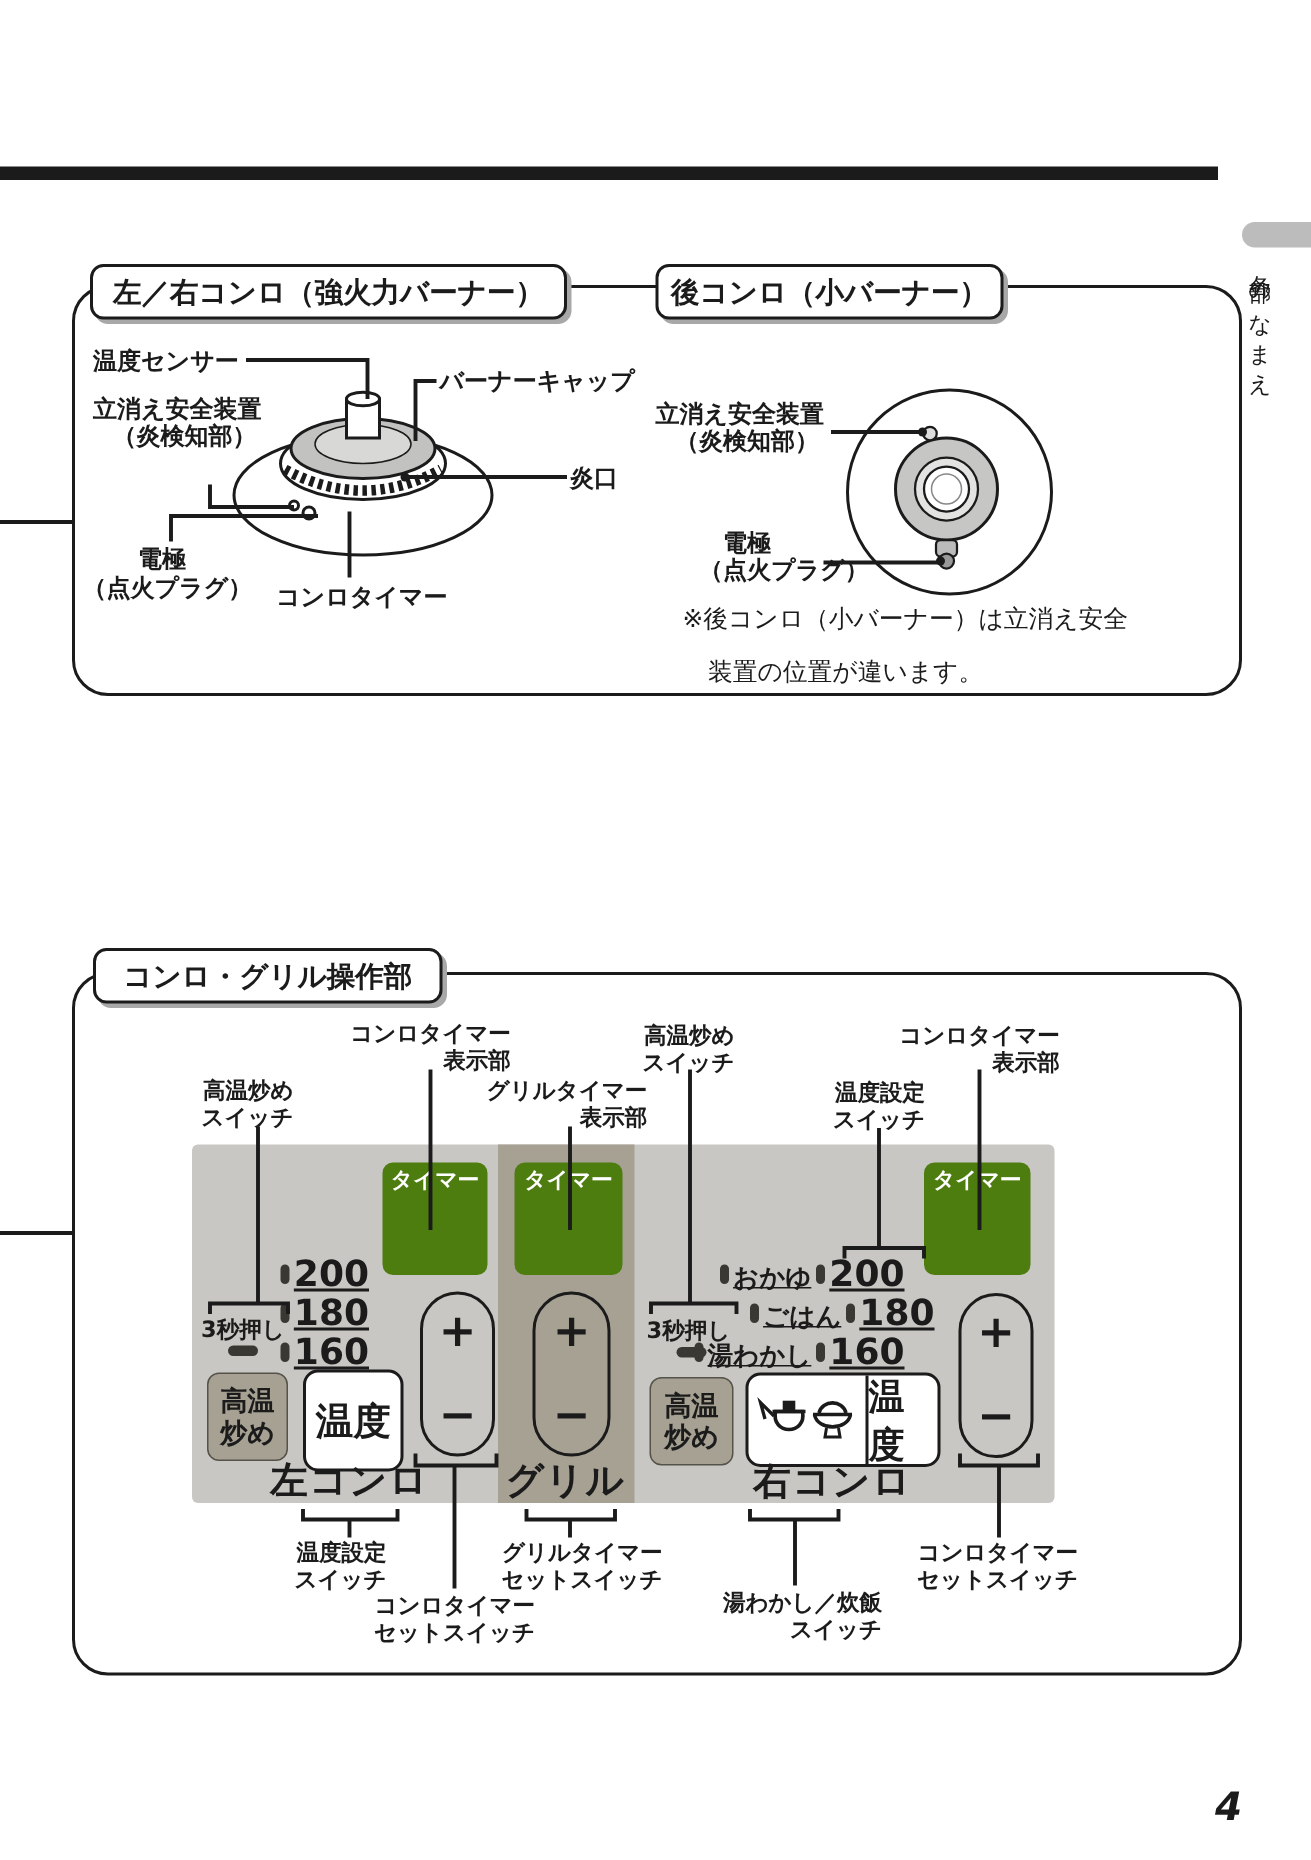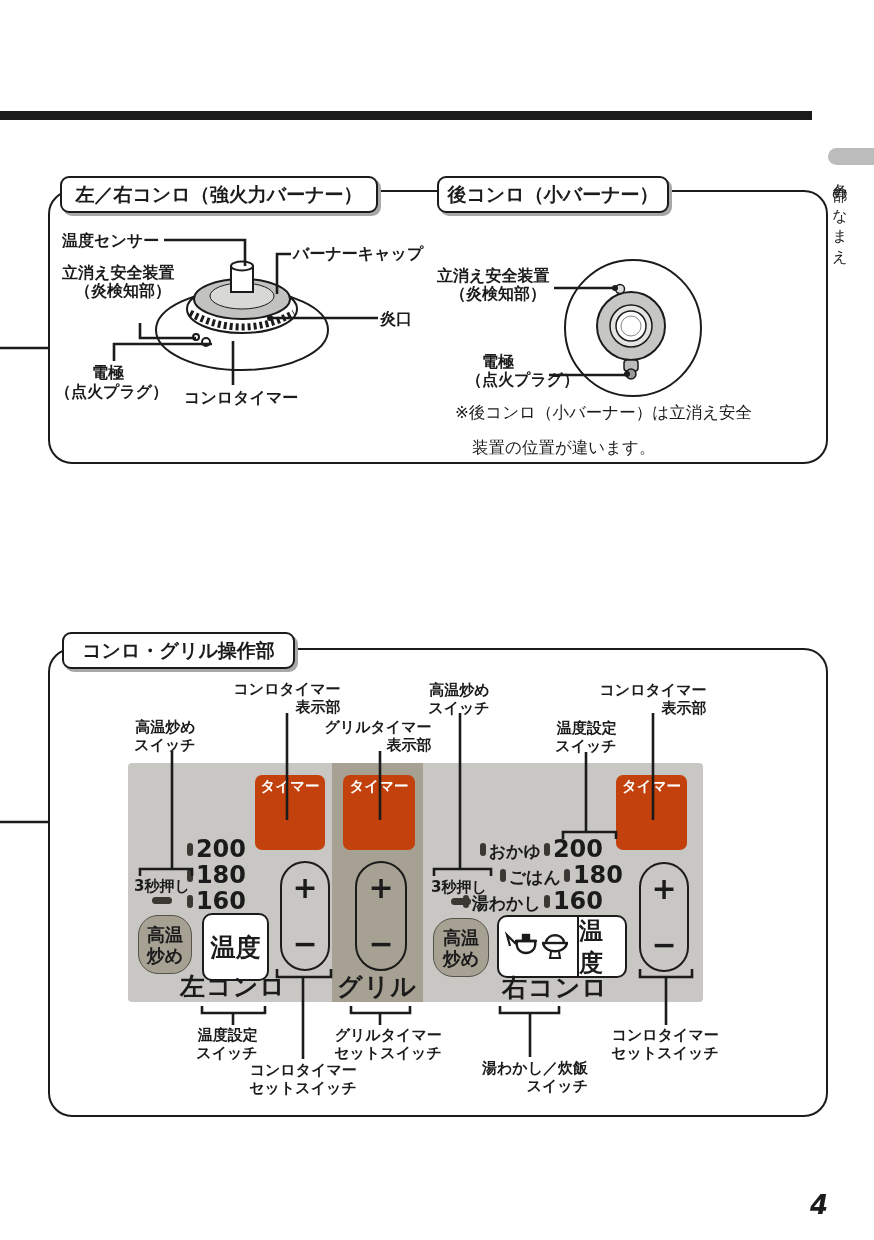--- a/index.html
+++ b/index.html
@@ -13,34 +13,34 @@
   .box{position:absolute;border:2.6px solid #1b1b1b;border-radius:24px;background:transparent;}
   .badge{position:absolute;background:#fff;border:2.4px solid #1b1b1b;border-radius:9px;
          box-shadow:3px 3px 0 #a8a8a8;display:flex;align-items:center;justify-content:center;
          font-weight:bold;font-size:19px;white-space:nowrap;}
   .lbl{position:absolute;font-weight:bold;font-size:16px;line-height:19px;white-space:nowrap;}
   .note{position:absolute;font-size:16.5px;line-height:22px;white-space:nowrap;font-weight:normal;}
   .callout{position:absolute;transform:translateX(-50%);text-align:right;font-weight:bold;
            font-size:15px;line-height:18px;white-space:nowrap;}
   .panel-bg{position:absolute;left:128px;top:763px;width:575px;height:239px;background:#c9c7c3;border-radius:4px;}
   .grill-strip{position:absolute;left:332px;top:763px;width:91px;height:239px;background:#a6a193;}
-  .timer-display{position:absolute;background:#c2410c;border-radius:7px;text-align:center;}
+  .timer-display{position:absolute;background:#4d7c0f;border-radius:7px;text-align:center;}
   .timer-display span{display:inline-block;margin-top:2px;color:#fff;font-size:14.5px;font-weight:bold;}
   .pill{position:absolute;border:2.4px solid #1b1b1b;border-radius:27px;display:flex;flex-direction:column;
         align-items:center;justify-content:space-between;padding:10px 0;box-sizing:border-box;
         font-size:30px;font-weight:bold;line-height:30px;}
-  .temp-row{position:absolute;display:flex;align-items:baseline;justify-content:flex-end;gap:3px;height:26px;}
+  .temp-row{position:absolute;display:flex;align-items:baseline;justify-content:flex-end;gap:3px;height:26px;text-decoration:underline;}
   .temp-num{font-size:24px;font-weight:bold;line-height:26px;}
   .temp-word{font-size:17px;font-weight:bold;line-height:26px;}
   .capsule-v{width:6px;height:13px;background:#3a3833;border-radius:3px;align-self:center;}
   .capsule-h{position:absolute;width:20px;height:7px;background:#3a3833;border-radius:4px;}
   .press3{position:absolute;font-size:15px;font-weight:bold;white-space:nowrap;}
-  .olive-btn{position:absolute;background:#a6a193;border:1.6px solid #55524a;border-radius:20px;
+  .olive-btn{position:absolute;background:#a6a193;border:1.6px solid #55524a;border-radius:8px;
              display:flex;flex-direction:column;align-items:center;justify-content:center;
-             font-size:18px;font-weight:bold;line-height:21px;}
+             font-size:18px;font-weight:bold;line-height:21px;font-family:Liberation Serif, serif;}
   .white-btn{position:absolute;background:#fff;border:2.6px solid #1b1b1b;border-radius:10px;
              display:flex;align-items:center;justify-content:center;font-size:25px;font-weight:bold;}
   .combo{position:absolute;background:#fff;border:2.6px solid #1b1b1b;border-radius:10px;
          display:flex;align-items:stretch;box-sizing:border-box;}
   .combo-left{width:78px;display:flex;align-items:center;justify-content:center;}
   .combo-div{border-left:2.6px solid #1b1b1b;}
   .combo-right{flex:1;display:flex;align-items:center;justify-content:center;font-size:24px;font-weight:bold;}
   .zone{position:absolute;transform:translateX(-50%);font-size:25px;font-weight:bold;letter-spacing:1px;white-space:nowrap;}
   .overlay{position:absolute;left:0;top:0;width:874px;height:1240px;pointer-events:none;}
   .page-num{position:absolute;left:810px;top:1190px;font-size:26px;font-weight:bold;font-style:italic;}

